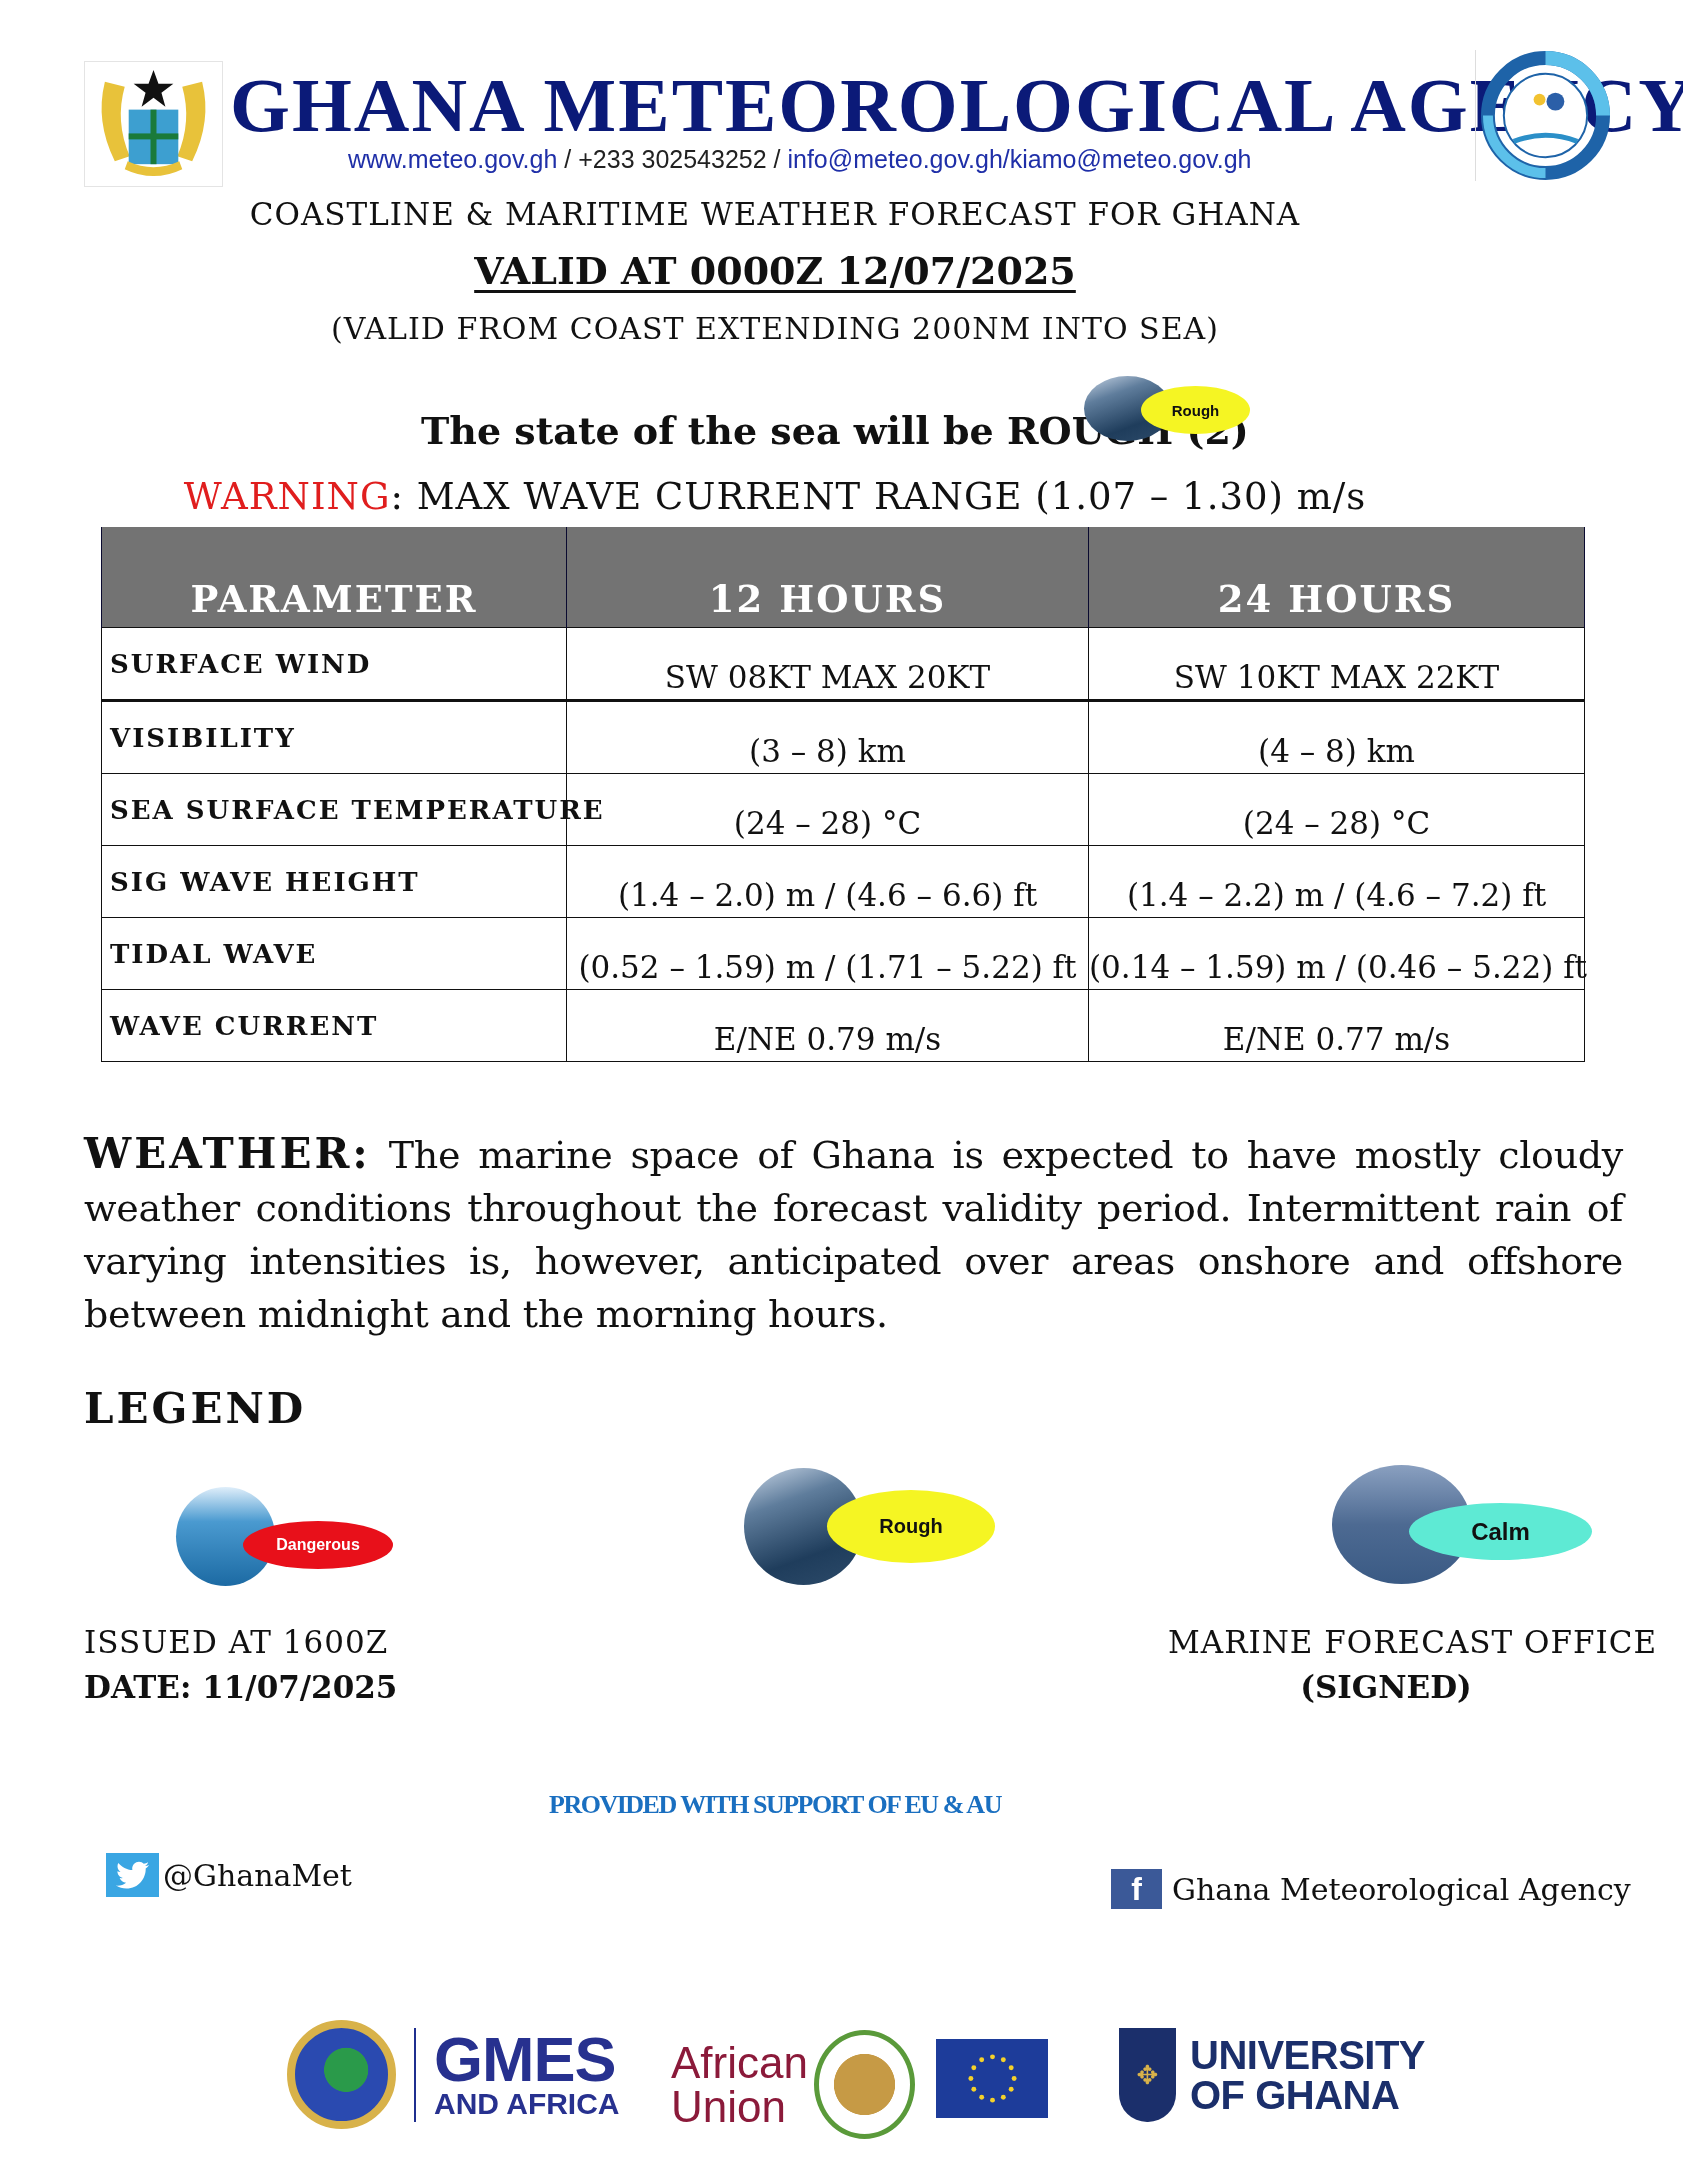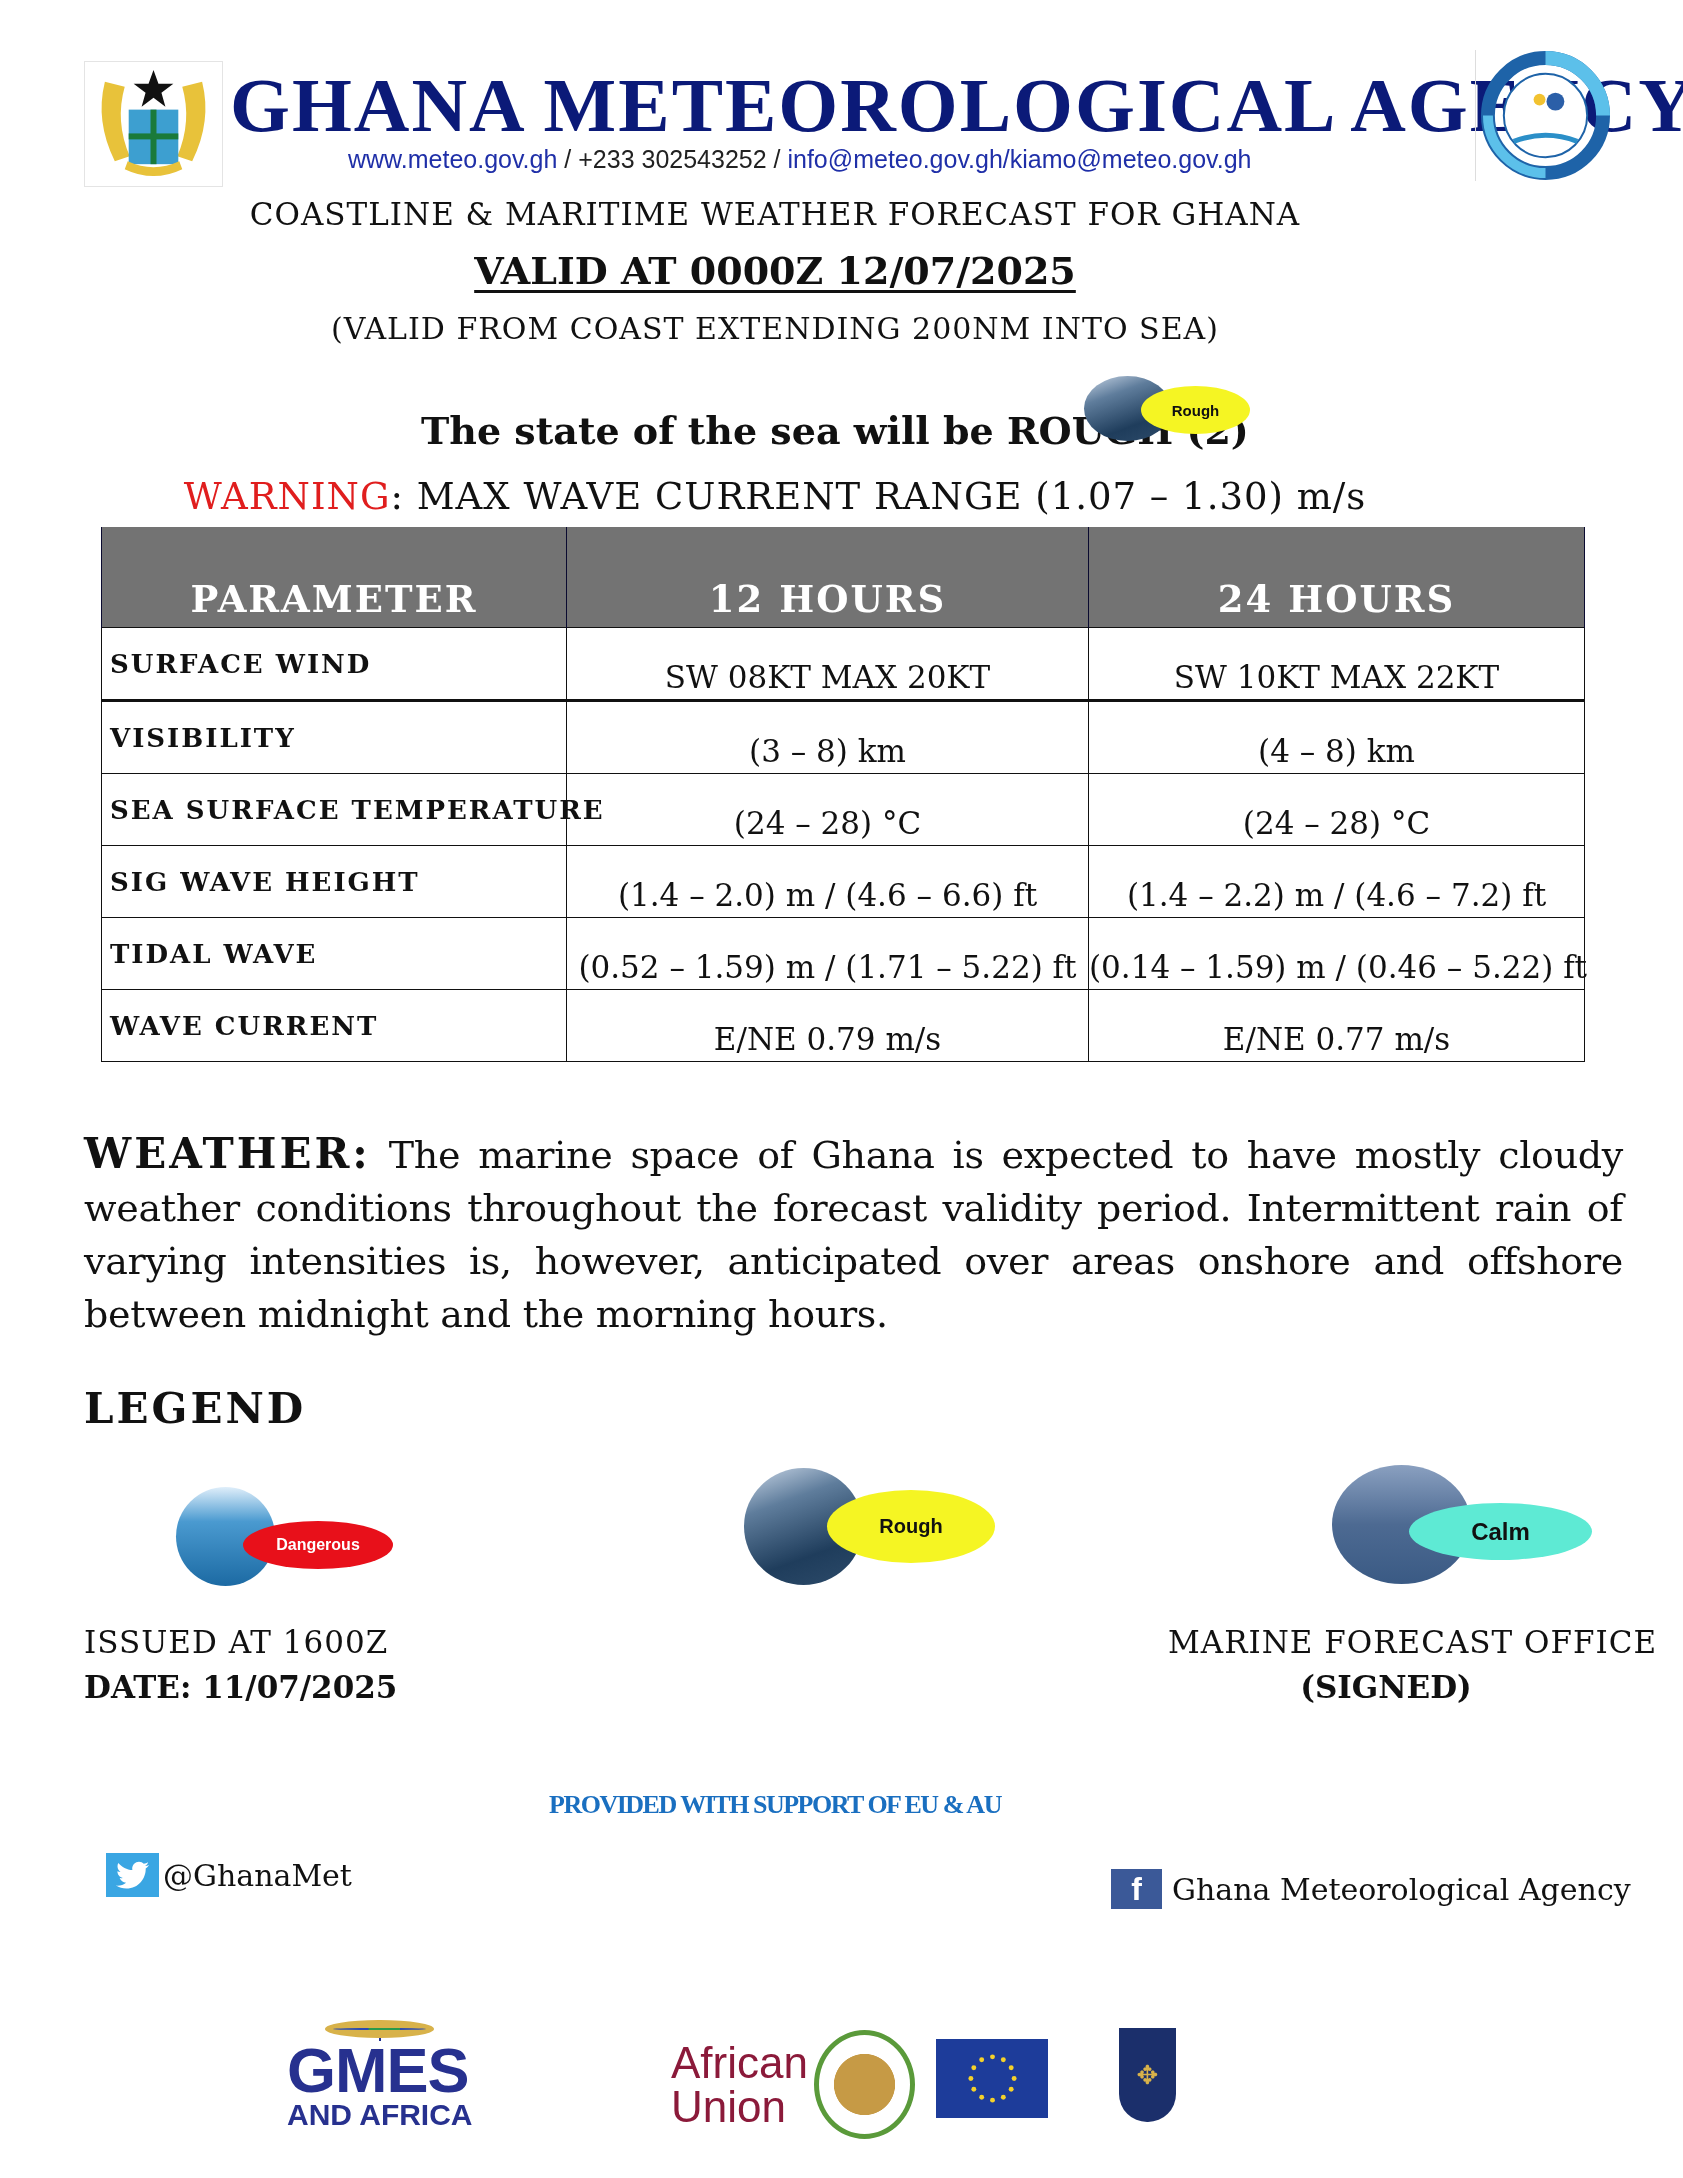--- a/index.html
+++ b/index.html
@@ -48,21 +48,21 @@
   #signed { left:1168px; top:1669px; width:436px; text-align:center; font-size:31px; font-weight:bold; }
 
   #provided { top:1790px; font-family:"Liberation Serif", serif; font-weight:bold; font-size:26px; color:#1a6fc0; letter-spacing:-1.5px; }
 
   #twitter { left:106px; top:1853px; display:flex; align-items:center; font-size:30px; }
   #twitter .ic { width:53px; height:44px; background:#3aa6e3; display:flex; align-items:center; justify-content:center; margin-right:4px; }
   #facebook { left:1111px; top:1869px; display:flex; align-items:center; font-size:30px; white-space:nowrap; }
   #facebook .ic { width:51px; height:40px; background:#3b5998; color:#fff; display:flex; align-items:center; justify-content:center; font-family:"Liberation Sans", sans-serif; font-weight:bold; font-size:32px; margin-right:10px; }
 
   
-  #gmes { left:287px; top:2020px; height:109px; display:flex; align-items:center;flex-direction:column; }
+  #gmes { left:287px; top:2020px; height:109px; display:flex; align-items:center; }
   #gmes .seal { width:109px; height:109px; border-radius:50%; border:8px solid #d8b24a; box-sizing:border-box; background:radial-gradient(circle at 55% 45%, #2a9a4a 0 30%, #2a4ab0 31% 100%); }
   #gmes .sep { width:2px; height:94px; background:#1f2f8f; margin:0 18px; }
   #gmes .txt { font-family:"Liberation Sans", sans-serif; font-weight:bold; color:#27318f; line-height:0.95; }
   #gmes .big { font-size:63px; letter-spacing:-1px; }
   #gmes .small { font-size:30px; }
   #au { left:671px; top:2030px; display:flex; align-items:center; }
   #au .txt { font-family:"Liberation Sans", sans-serif; color:#8b1a3a; font-size:44px; line-height:1; }
   #au .emb { width:91px; height:99px; border-radius:50%; border:5px solid #5a9a3a; margin-left:6px; background:radial-gradient(circle, #c69a45 0 45%, #fff 46%); }
   #eu { left:936px; top:2039px; width:112px; height:79px; background:#1d3c9a; display:flex; align-items:center; justify-content:center; }
   #ug { left:1119px; top:2028px; display:flex; align-items:center; }
@@ -223,14 +223,18 @@
         <circle cx="19" cy="49" r="2.5"></circle>
       <circle cx="11" cy="41" r="2.5"></circle>
         <circle cx="8" cy="30" r="2.5"></circle>
         <circle cx="11" cy="19" r="2.5"></circle>
         <circle cx="19" cy="11" r="2.5"></circle>
     </g>
   </svg>
 </div>
 <div id="ug" class="abs">
   <div class="shield">✥</div>
+  <div class="txt">
+    <div>UNIVERSITY</div>
+    <div>OF GHANA</div>
+  </div>
 </div>
 
 
 </body></html>

